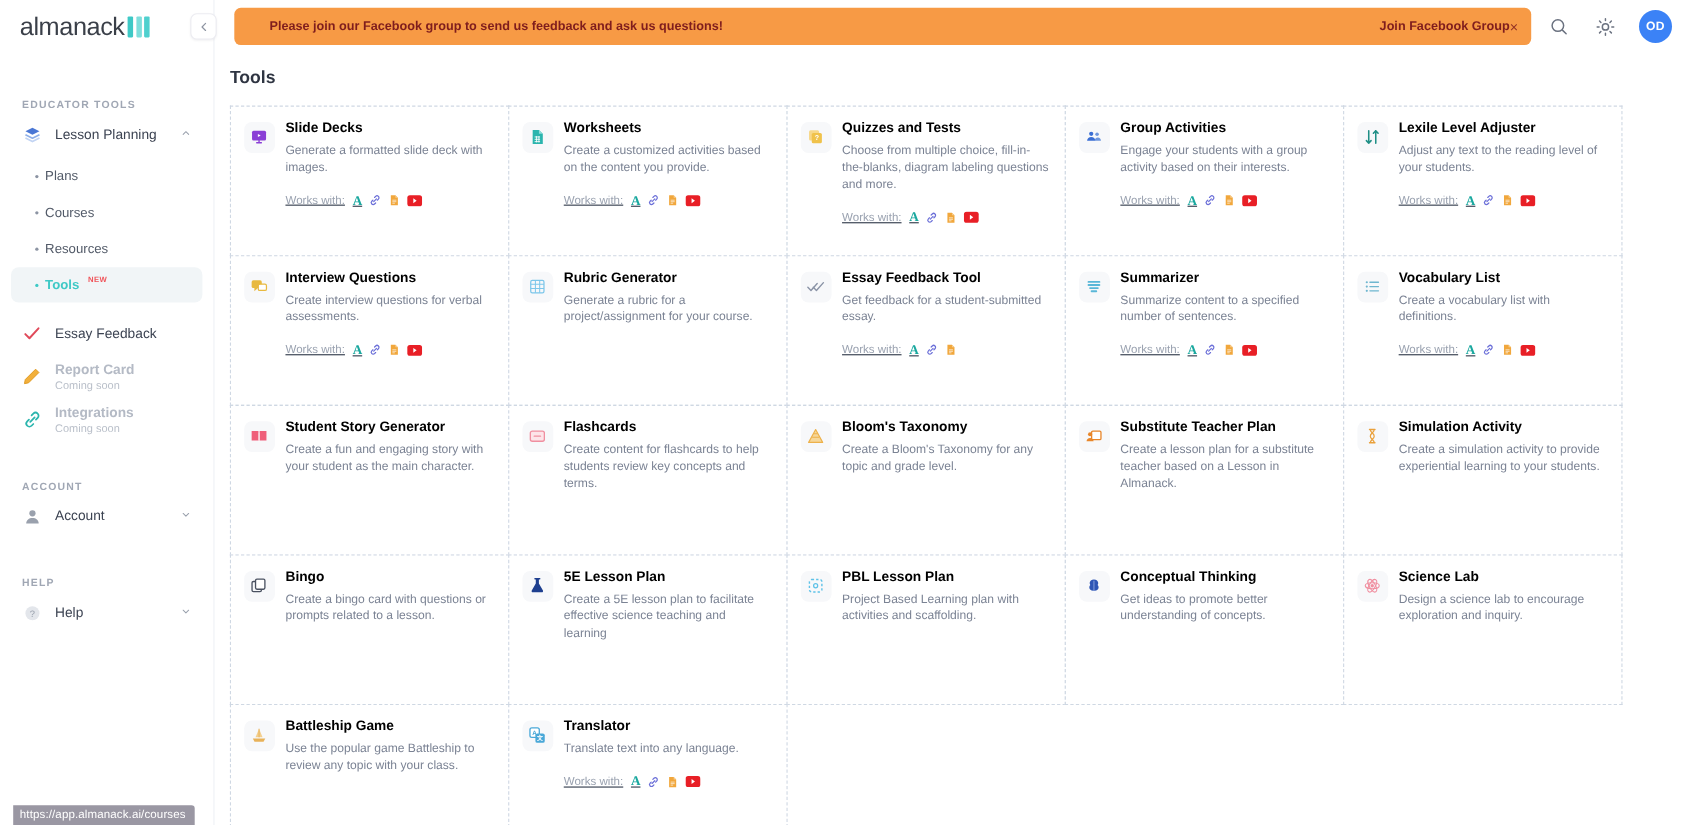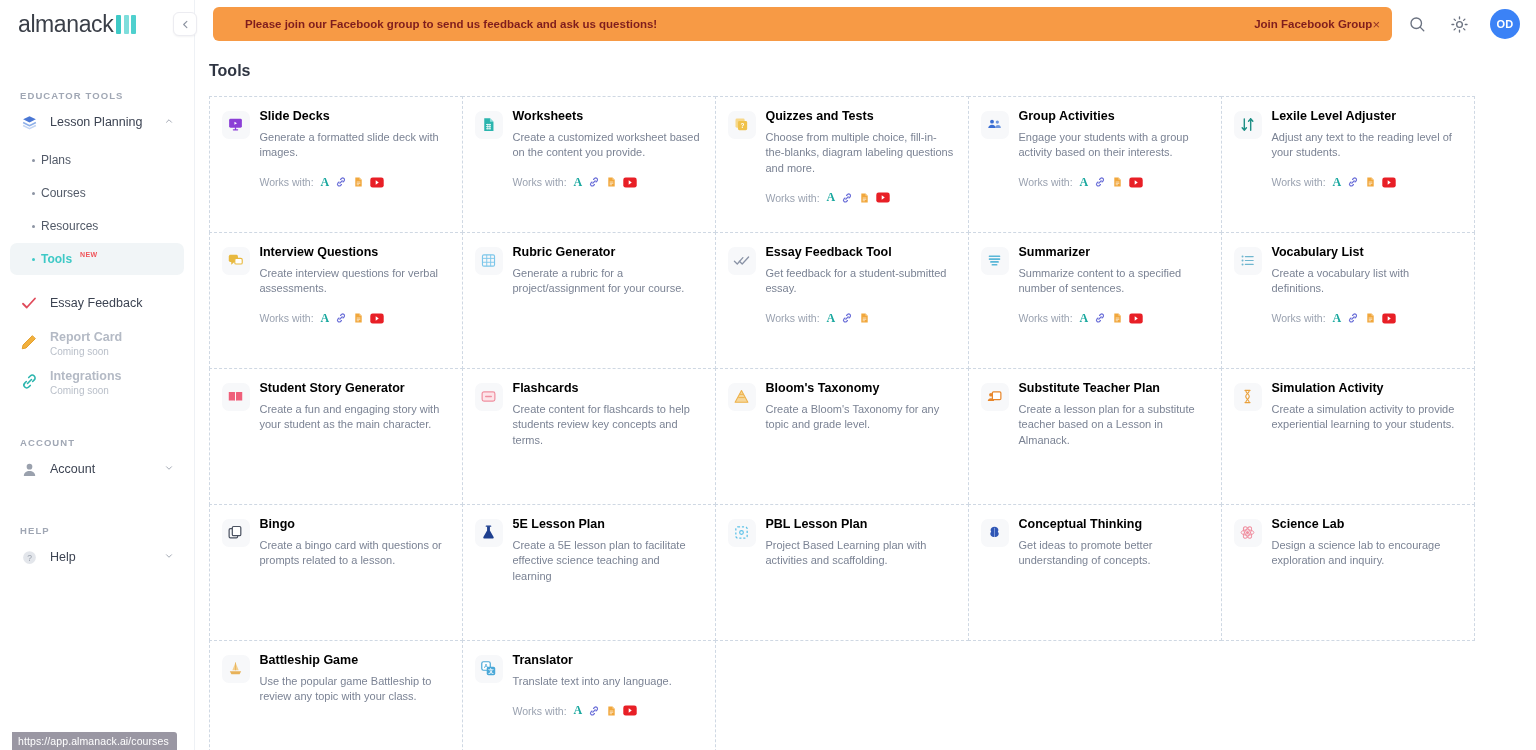--- a/index.html
+++ b/index.html
@@ -113,21 +113,21 @@
     margin: -0.5px;
   }
   .card-icon {
     width: 28px; height: 28px; border-radius: 7px; background: #f7f8fa;
     display: flex; align-items: center; justify-content: center; flex: 0 0 28px; margin-top: 2px;
   }
   .card-body { flex: 1; min-width: 0; }
   .card-title { font-size: 12.5px; font-weight: 700; color: #000000; margin-bottom: 6px; line-height: 1.2; }
   .card-desc { font-size: 11px; color: #7b8394; line-height: 1.42; }
   .works {
-    display: flex; align-items: center; gap: 6px; margin-top: 14px;
+    display: flex; align-items: center; gap: 6px; margin-top: 14px; text-decoration: underline;
   }
   .works-label { font-size: 10.5px; color: #9aa2b0; margin-right: 1px; }
   .w-ico { display: inline-flex; align-items: center; justify-content: center; }
   .w-a { font-size: 12px; font-weight: 700; color: #1aa89f; font-family: "Liberation Serif", serif; }
 
   .statusbar {
     position: absolute; left: 12px; bottom: 0;
     background: #9a97a3; color: #fff; font-size: 10.5px;
     padding: 3px 8px 3px 6px; border-top-right-radius: 3px;
     z-index: 50; letter-spacing: .1px;
@@ -334,21 +334,21 @@
           <div class="card">
             <div class="card-icon">
               <svg width="17" height="17" viewBox="0 0 24 24" fill="none">
                 <path d="M6 3h8l5 5v13H6z" fill="#2bb5ae"></path>
                 <path d="M14 3v5h5" fill="#8fdedb"></path>
                 <path d="M8.5 12h7M8.5 15h7M8.5 18h7M11 11v8M14 11v8" stroke="#fff" stroke-width="1.1"></path>
               </svg>
             </div>
             <div class="card-body">
               <div class="card-title">Worksheets</div>
-              <div class="card-desc">Create a customized worksheet based on the content you provide.</div>
+              <div class="card-desc">Create a customized activities based on the content you provide.</div>
               <div class="works">
                 <span class="works-label">Works with:</span>
                 <span class="w-ico w-a">A</span>
                 <span class="w-ico">
                   <svg width="12" height="12" viewBox="0 0 24 24" fill="none">
                     <path d="M9.5 14.5l5-5" stroke="#6b6fd8" stroke-width="2.2" stroke-linecap="round"></path>
                     <path d="M11 7l2-2a3.5 3.5 0 015 5l-2 2" stroke="#6b6fd8" stroke-width="2.2" stroke-linecap="round"></path>
                     <path d="M13 17l-2 2a3.5 3.5 0 01-5-5l2-2" stroke="#6b6fd8" stroke-width="2.2" stroke-linecap="round"></path>
                   </svg>
                 </span>

